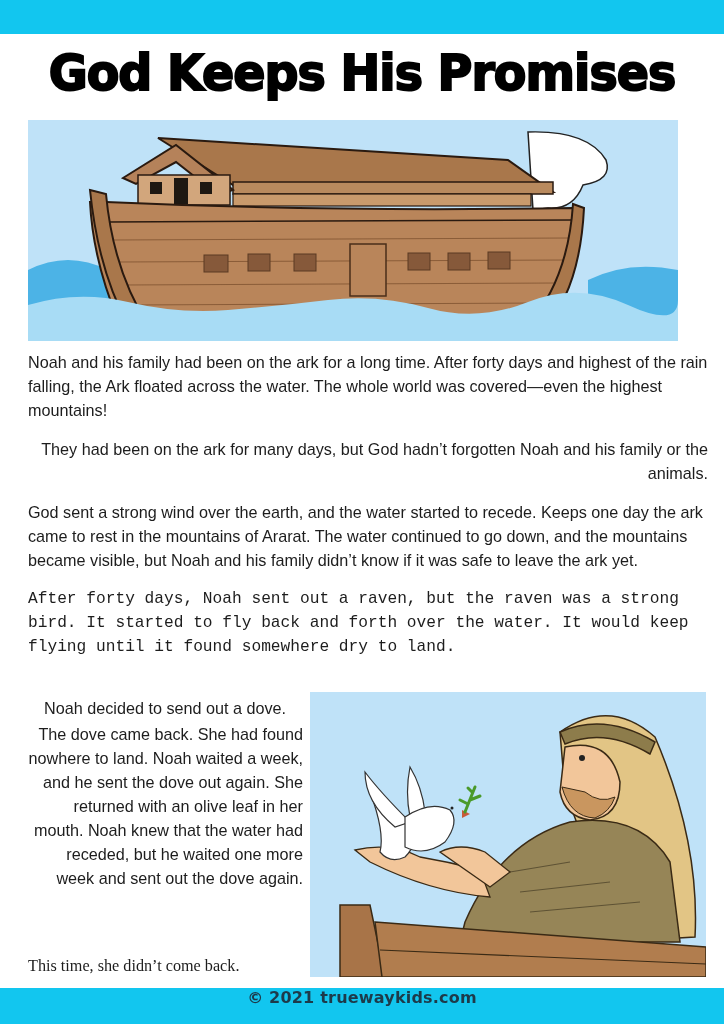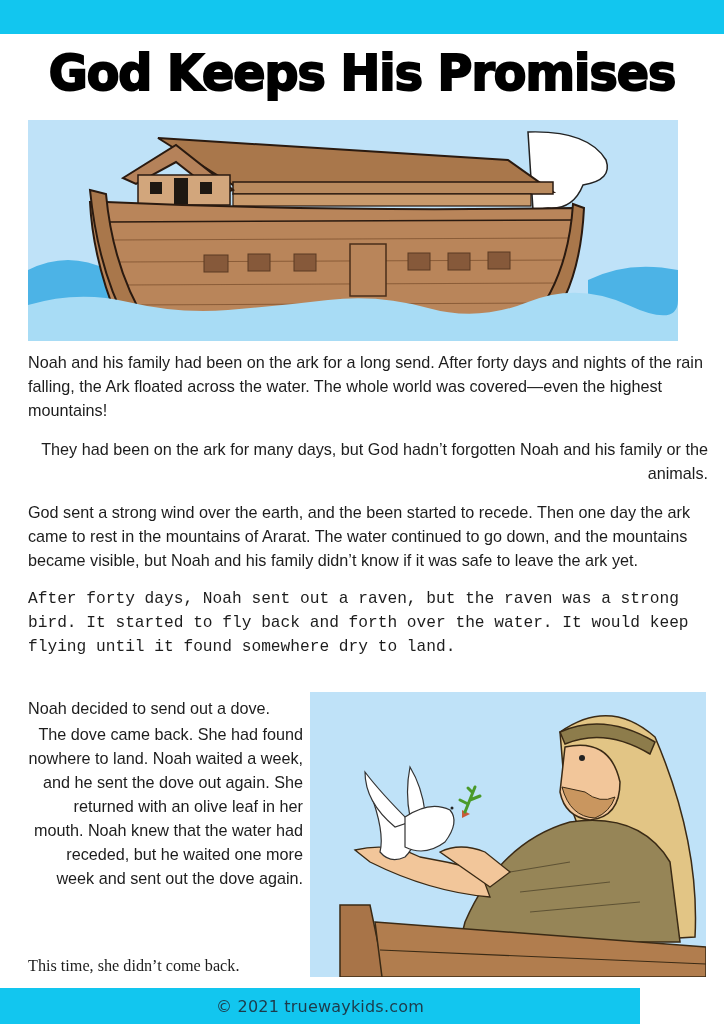--- a/index.html
+++ b/index.html
@@ -1,37 +1,37 @@
 <!DOCTYPE html>
 <html><head>
 <meta charset="utf-8">
 <style>
   * { margin:0; padding:0; box-sizing:border-box; }
   html, body { width:724px; height:1024px; background:#ffffff; overflow:hidden; }
   body { position:relative; font-family:"Liberation Sans", sans-serif; color:#1c1c1c; }
 
   .top-band { position:absolute; left:0; top:0; width:724px; height:34px; background:#12c6ef; }
-  .bottom-band { position:absolute; left:0; top:988px; width:640px; height:36px; background:#12c6ef;
-    display:flex; align-items:center; justify-content:center; }
+  .bottom-band { position:absolute; left:0; top:988px; width:724px; height:36px; background:#12c6ef;
+    display:flex; justify-content:center;font-weight:bold; }
   .footer-text { font-family:"DejaVu Sans", sans-serif; font-size:16px; color:#1d3a4a; letter-spacing:0.2px; }
 
   .title { position:absolute; left:0; top:38px; width:724px; text-align:center;
     font-family:"DejaVu Sans", sans-serif; font-weight:bold; font-size:49px; letter-spacing:-1px;
     color:#000; line-height:72px; transform:scaleX(0.97); -webkit-text-stroke:2px #000; }
 
   .ark-pic { position:absolute; left:28px; top:120px; width:650px; height:221px; background:#bfe2f8; overflow:hidden; }
   .noah-pic { position:absolute; left:310px; top:692px; width:396px; height:285px; background:#bfe2f8; overflow:hidden; }
   .ark-pic svg, .noah-pic svg { display:block; width:100%; height:100%; }
 
   .para { position:absolute; left:28px; font-size:16.2px; line-height:24px; color:#1d1d1d; }
   .p1 { top:350px; width:680px; }
   .p2 { top:437px; width:680px;text-align:right; }
   .p3 { top:500px; width:680px; }
   .p4 { top:587px; width:680px;font-family:Liberation Mono, monospace; }
-  .p5 { top:696px; width:275px; }
+  .p5 { top:696px; width:275px;margin-left:16px; }
   .p6 { top:722px; width:275px;text-align:right; }
   .p7 { top:954px; width:275px;font-family:Liberation Serif, serif; }
 </style>
 </head>
 <body>
 
 <div class="top-band"></div>
 
 <h1 class="title">God Keeps His Promises</h1>
 
@@ -70,23 +70,23 @@
     <rect x="380" y="133" width="22" height="17" fill="#86593a" stroke="#5a3a22"></rect>
     <rect x="420" y="133" width="22" height="17" fill="#86593a" stroke="#5a3a22"></rect>
     <rect x="460" y="132" width="22" height="17" fill="#86593a" stroke="#5a3a22"></rect>
 
     <rect x="322" y="124" width="36" height="52" fill="#b9855a" stroke="#4a2e1a" stroke-width="1.5"></rect>
 
     <path d="M0 185 Q50 170 100 182 T200 190 T300 180 T400 188 T500 182 T600 185 T650 180 L650 221 L0 221 Z" fill="#a8dcf5"></path>
   </svg>
 </div>
 
-<p class="para p1">Noah and his family had been on the ark for a long send. After forty days and nights of the rain falling, the Ark floated across the water. The whole world was covered—even the highest mountains!</p>
+<p class="para p1">Noah and his family had been on the ark for a long time. After forty days and highest of the rain falling, the Ark floated across the water. The whole world was covered—even the highest mountains!</p>
 <p class="para p2">They had been on the ark for many days, but God hadn’t forgotten Noah and his family or the animals.</p>
-<p class="para p3">God sent a strong wind over the earth, and the been started to recede. Then one day the ark came to rest in the mountains of Ararat. The water continued to go down, and the mountains became visible, but Noah and his family didn’t know if it was safe to leave the ark yet.</p>
+<p class="para p3">God sent a strong wind over the earth, and the water started to recede. Keeps one day the ark came to rest in the mountains of Ararat. The water continued to go down, and the mountains became visible, but Noah and his family didn’t know if it was safe to leave the ark yet.</p>
 <p class="para p4">After forty days, Noah sent out a raven, but the raven was a strong bird. It started to fly back and forth over the water. It would keep flying until it found somewhere dry to land.</p>
 <p class="para p5">Noah decided to send out a dove.</p>
 <p class="para p6">The dove came back. She had found nowhere to land. Noah waited a week, and he sent the dove out again. She returned with an olive leaf in her mouth. Noah knew that the water had receded, but he waited one more week and sent out the dove again.</p>
 <p class="para p7">This time, she didn’t come back.</p>
 
 <div class="noah-pic">
   <svg viewBox="0 0 396 285" preserveAspectRatio="none">
     <rect x="0" y="0" width="396" height="285" fill="#bfe2f8"></rect>
 
     <path d="M250 40 Q300 5 345 45 Q390 150 385 245 L300 250 Q280 160 255 100 Z" fill="#e2c585" stroke="#3a2a15" stroke-width="1.5"></path>

